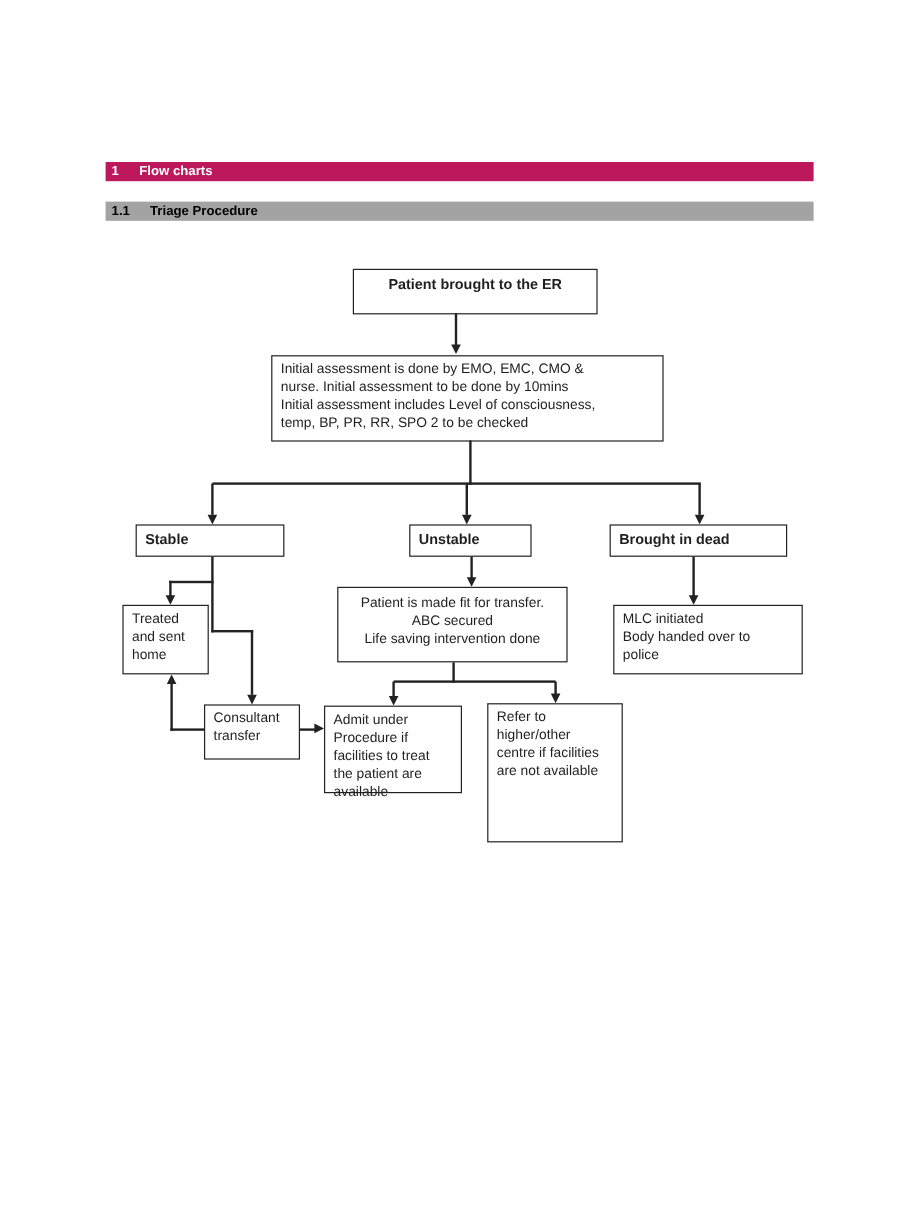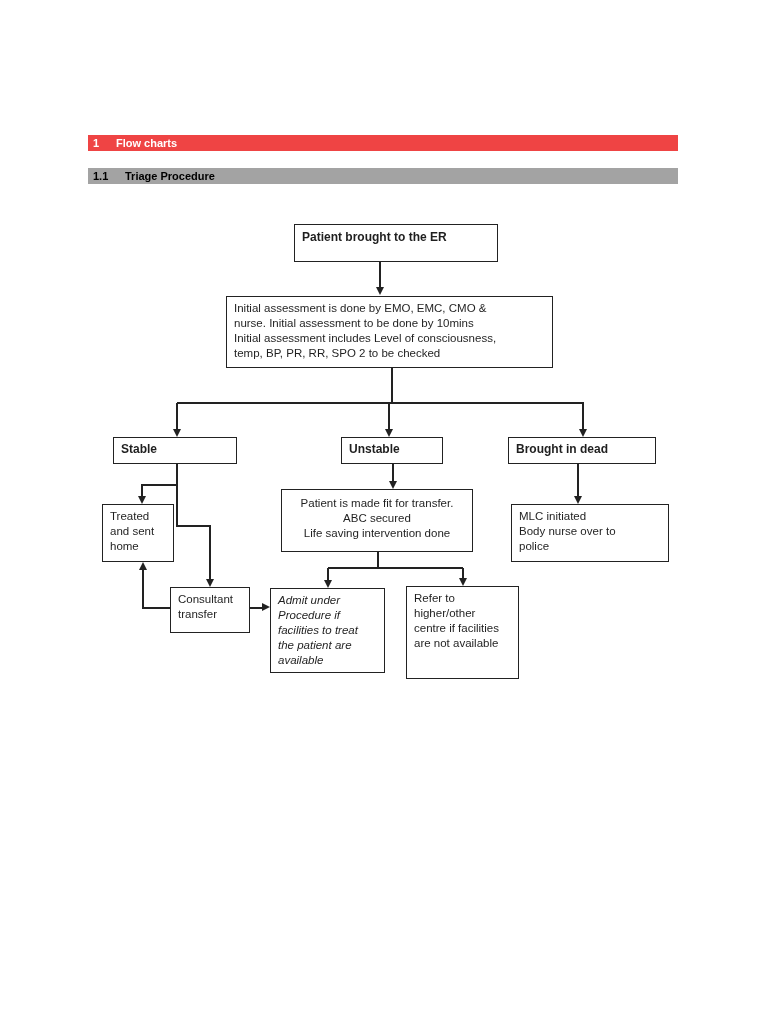--- a/index.html
+++ b/index.html
@@ -5,21 +5,21 @@
   * { margin:0; padding:0; box-sizing:border-box; }
   html,body { background:#ffffff; }
   body { font-family:"Liberation Sans", sans-serif; color:#1f1f1f; }
   .page {
     position:relative; width:768px; height:1024px; background:#ffffff;
     overflow:hidden; margin:0 auto;
   }
   
   .bar { position:absolute; left:88px; width:590px; height:16px;
          font-size:11px; font-weight:bold; line-height:16px; padding-left:5px; }
-  .bar-section { top:135px; background:#ef4444; color:#ffffff; }
+  .bar-section { top:135px; background:#be185d; color:#ffffff; }
   .bar-sub     { top:168px; background:#a3a3a3; color:#000000; }
   .bar .num { display:inline-block; }
   .bar-section .num { width:23px; }
   .bar-sub .num { width:32px; }
 
   
   .node { position:absolute; border:1.5px solid #222222; background:#ffffff;
           font-size:11.5px; line-height:15px; padding:4px 7px; z-index:1; }
   .node.bold { font-weight:bold; font-size:12px; }
   .node.center { text-align:center; }
@@ -36,21 +36,21 @@
 
 <div class="page">
 
   <div class="bar bar-section">
     <span class="num">1</span><span>Flow charts</span>
   </div>
   <div class="bar bar-sub">
     <span class="num">1.1</span><span>Triage Procedure</span>
   </div>
 
-  <div class="node bold" style="left:294px; top:224px; width:204px; height:38px; padding-top:5px;">Patient brought to the ER</div>
+  <div class="node bold" style="left:294px; top:224px; width:204px; height:38px; padding-top:5px;text-align:center;">Patient brought to the ER</div>
 
   <div class="node" style="left:226px; top:296px; width:327px; height:72px;">
       <div>Initial assessment is done by EMO, EMC, CMO &amp;</div>
       <div>nurse. Initial assessment to be done by 10mins</div>
       <div>Initial assessment includes Level of consciousness,</div>
       <div>temp, BP, PR, RR, SPO 2 to be checked</div>
     </div>
 
   <div class="node bold" style="left:113px; top:437px; width:124px; height:27px; padding-top:4px;">Stable</div>
 
@@ -65,38 +65,38 @@
     </div>
 
   <div class="node center" style="left:281px; top:489px; width:192px; height:63px; padding:6px 7px;">
       <div>Patient is made fit for transfer.</div>
       <div>ABC secured</div>
       <div>Life saving intervention done</div>
     </div>
 
   <div class="node" style="left:511px; top:504px; width:158px; height:58px;">
       <div>MLC initiated</div>
-      <div>Body nurse over to</div>
+      <div>Body handed over to</div>
       <div>police</div>
     </div>
 
   <div class="node" style="left:170px; top:587px; width:80px; height:46px;">
       <div>Consultant</div>
       <div>transfer</div>
     </div>
 
-  <div class="node" style="left:270px; top:588px; width:115px; height:85px;font-style:italic;">
+  <div class="node" style="left:270px; top:588px; width:115px; height:73px;">
       <div>Admit under</div>
       <div>Procedure if</div>
       <div>facilities to treat</div>
       <div>the patient are</div>
       <div>available</div>
     </div>
 
-  <div class="node" style="left:406px; top:586px; width:113px; height:93px;">
+  <div class="node" style="left:406px; top:586px; width:113px; height:116px;">
       <div>Refer to</div>
       <div>higher/other</div>
       <div>centre if facilities</div>
       <div>are not available</div>
     </div>
 
   <div class="line" style="left:379px; top:261px; width:2px; height:27px;"></div>
   <div class="arr down" style="left:376px; top:287px;"></div>
 
   <div class="line" style="left:391px; top:367px; width:2px; height:37px;"></div>

